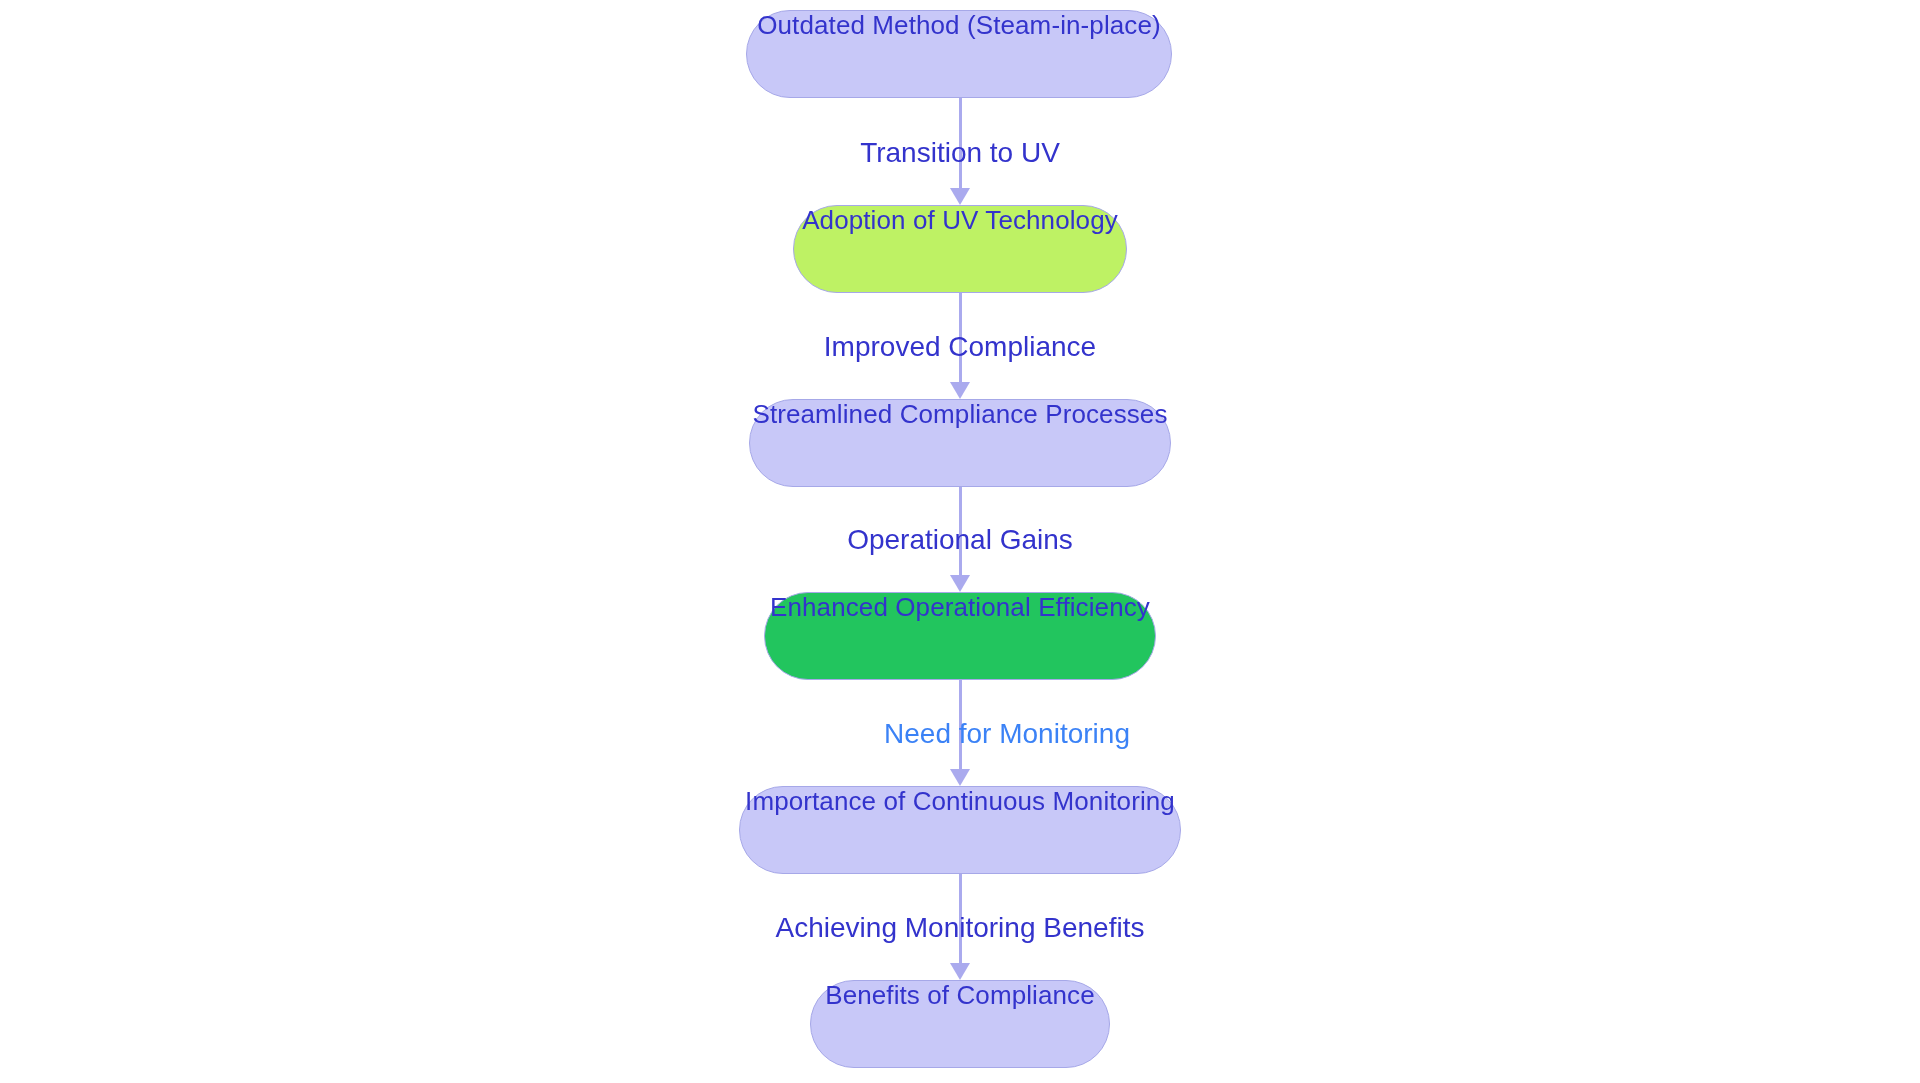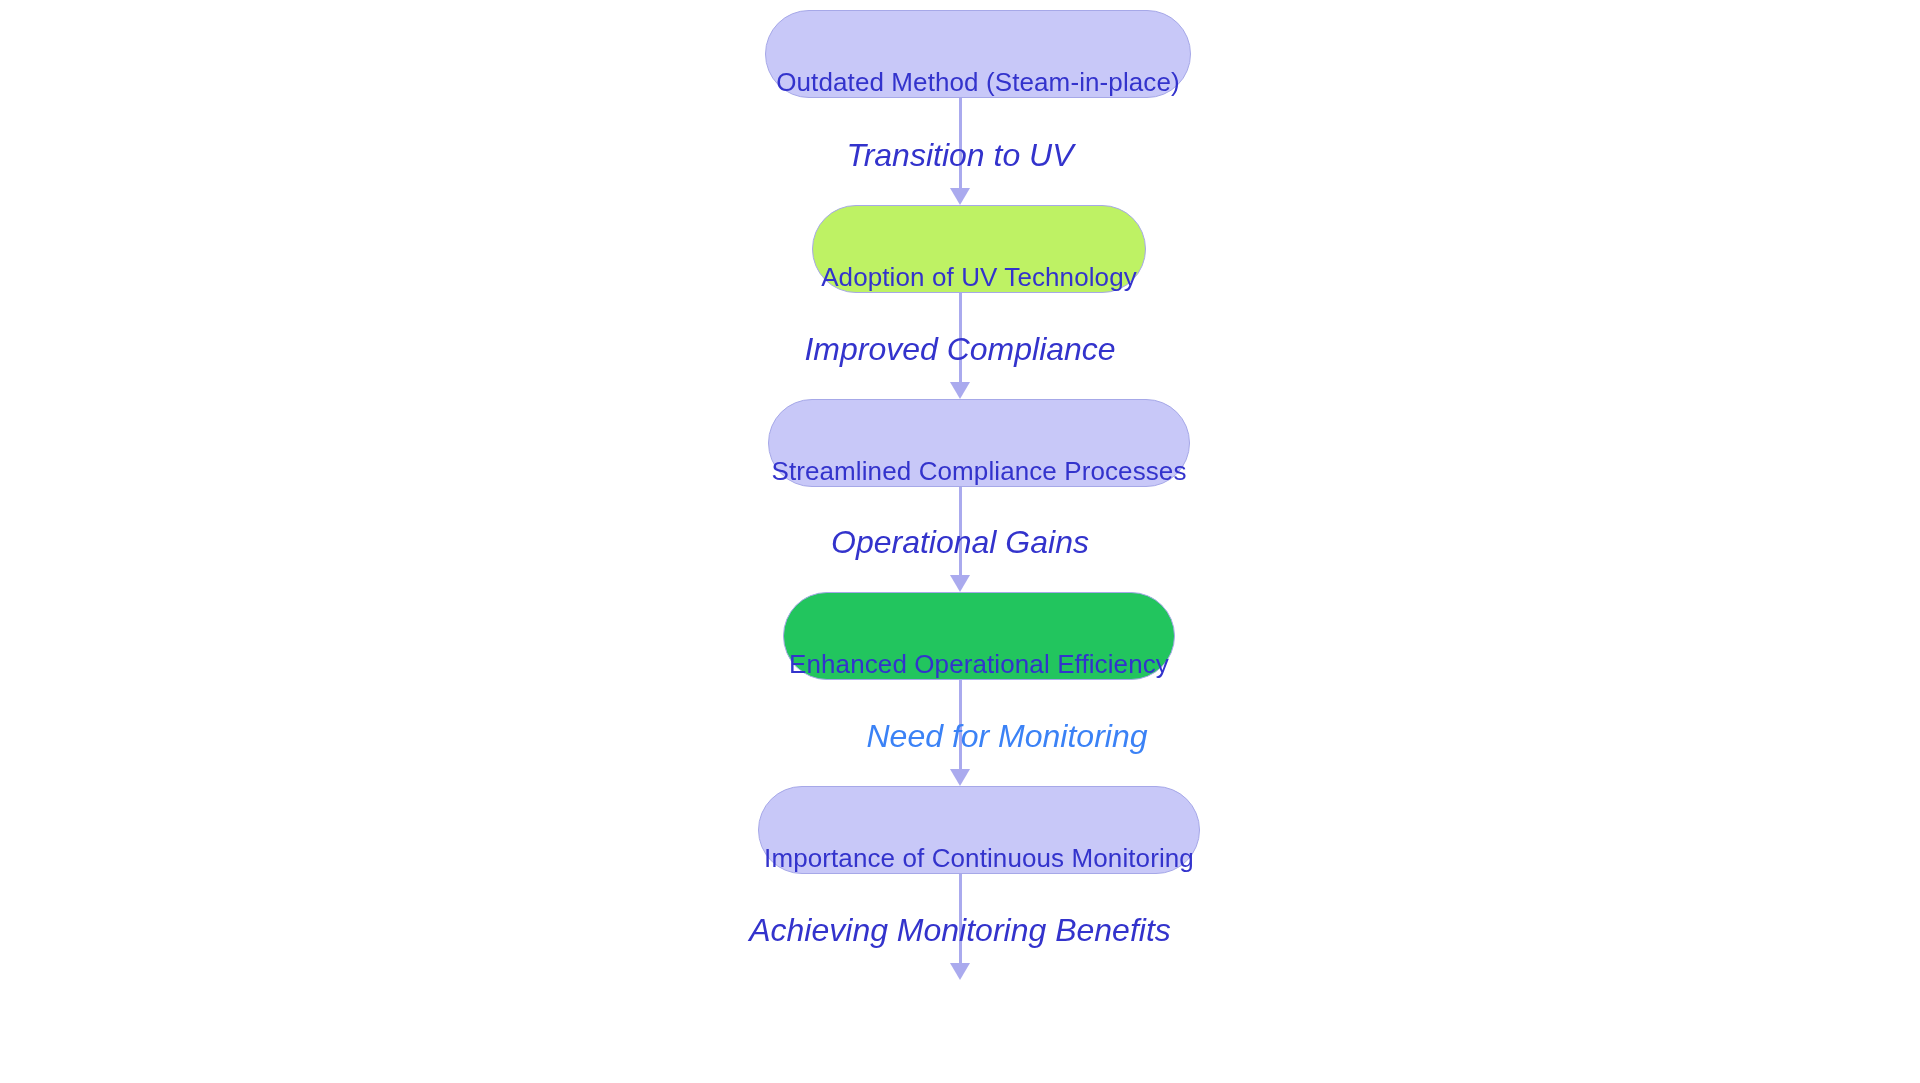--- a/index.html
+++ b/index.html
@@ -20,27 +20,26 @@
     width: 1920px;
     height: 1083px;
     background: #ffffff;
   }
 
   
   .node {
     position: absolute;
     box-sizing: border-box;
     display: flex;
-    align-items: flex-end;
+    align-items: flex-start;
     justify-content: center;
     background: #c8c8f8;
     border: 1.6px solid #a6a8e8;
     border-radius: 999px;
     z-index: 3;
-    margin-left: 19px;
   }
   .node-label {
     color: #3333cc;
     font-size: 26px;
     font-weight: 400;
     line-height: 1.1;
     letter-spacing: 0.1px;
     white-space: nowrap;
     text-align: center;
   }
@@ -61,28 +60,27 @@
     position: absolute;
     width: 0;
     height: 0;
     border-left: 10px solid transparent;
     border-right: 10px solid transparent;
     border-top: 17px solid #aaaaee;
   }
   .edge-label {
     position: absolute;
     color: #3333cc;
-    font-size: 32px;
+    font-size: 28px;
     font-weight: 400;
     line-height: 1.1;
     white-space: nowrap;
     text-align: center;
     z-index: 4;
     transform: translateX(-50%);
-    font-style: italic;
   }
 </style>
 </head>
 <body>
 
 <div id="flowchart-canvas">
 
   <div class="edge" style="left: 960px; top: 98px;">
     <div class="edge-line" style="height: 90px; left: -1.5px; background: rgb(170, 170, 238);"></div>
     <div class="edge-arrow" style="top: 90px; left: -10px; border-top-color: rgb(170, 170, 238);"></div>
@@ -126,14 +124,17 @@
   </div>
 
   <div class="node" style="left: 764px; top: 592px; width: 392px; height: 88px; background: #22c55e; border-color: rgb(166, 168, 232);">
     <span class="node-label" style="color: rgb(51, 51, 204);">Enhanced Operational Efficiency</span>
   </div>
 
   <div class="node" style="left: 739px; top: 786px; width: 442px; height: 88px; background: rgb(200, 200, 248); border-color: rgb(166, 168, 232);">
     <span class="node-label" style="color: rgb(51, 51, 204);">Importance of Continuous Monitoring</span>
   </div>
 
+  <div class="node" style="left: 810px; top: 980px; width: 300px; height: 88px; background: rgb(200, 200, 248); border-color: rgb(166, 168, 232);">
+    <span class="node-label" style="color: rgb(51, 51, 204);">Benefits of Compliance</span>
+  </div>
 
 </div>
 
 </body></html>

